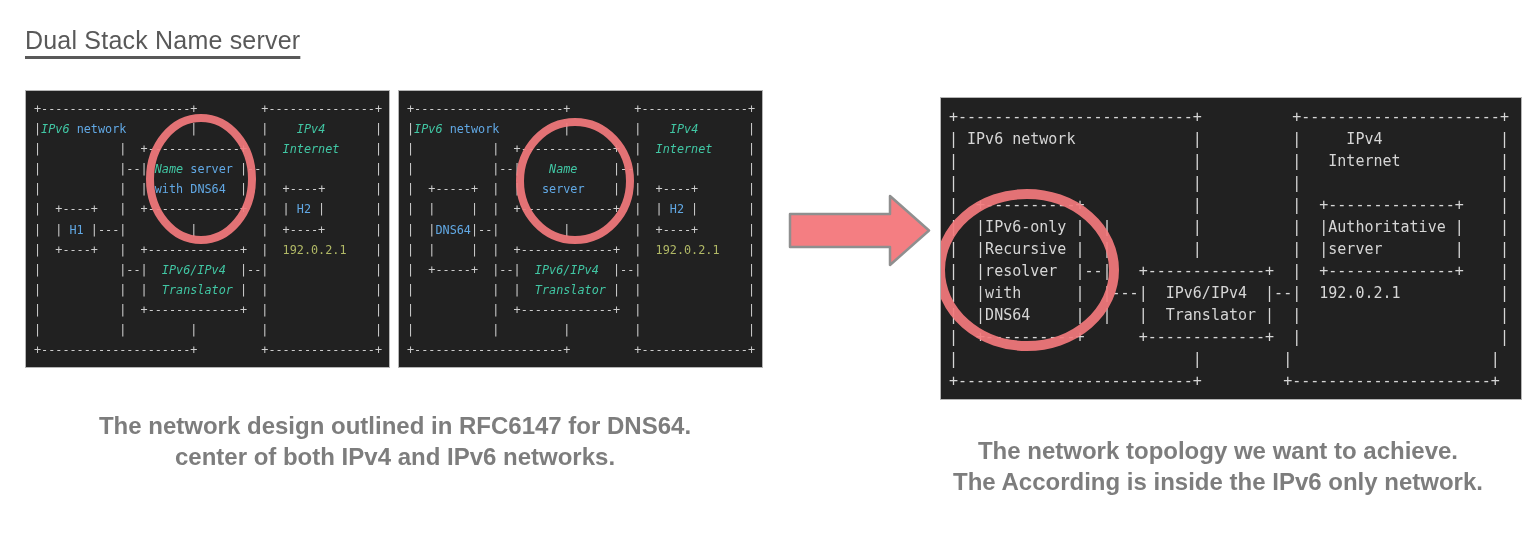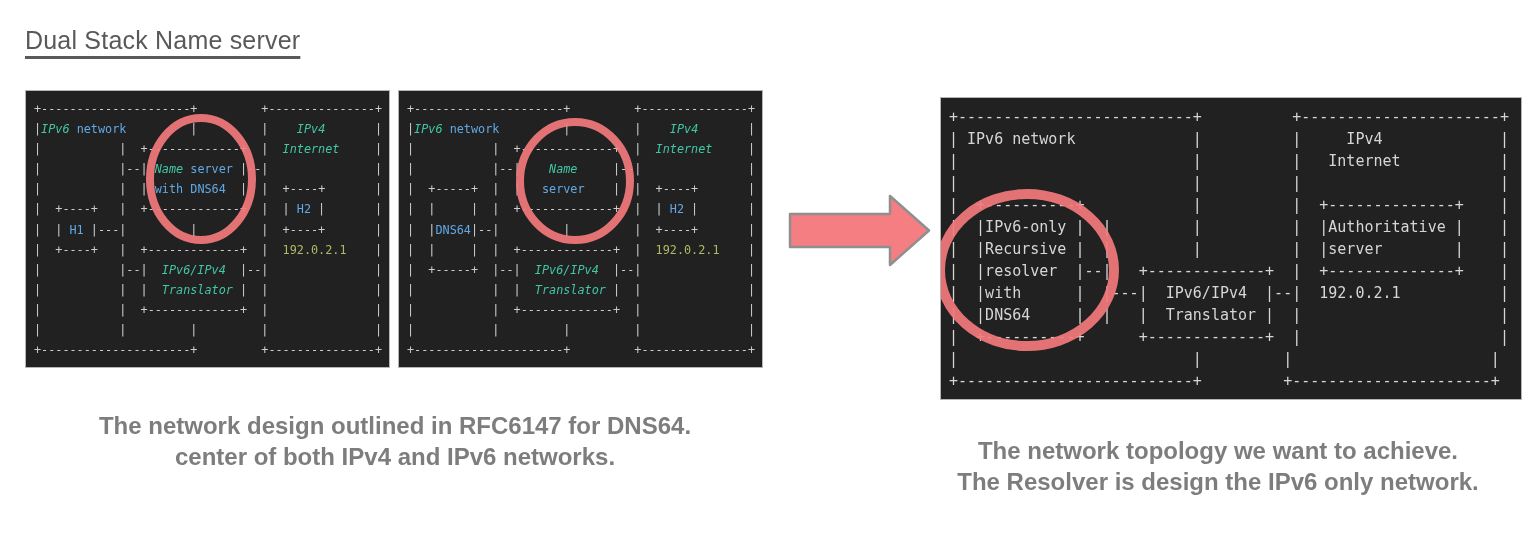--- a/index.html
+++ b/index.html
@@ -110,16 +110,16 @@
     </svg>
   </div>
 
   <div class="caption" style="left:25px;top:410px;width:740px;">
       <div>The network design outlined in RFC6147 for DNS64.</div>
       <div>center of both IPv4 and IPv6 networks.</div>
     </div>
 
   <div class="caption" style="left:900px;top:435px;width:636px;">
       <div>The network topology we want to achieve.</div>
-      <div>The Resolver is design the IPv6 only network.</div>
+      <div>The According is inside the IPv6 only network.</div>
     </div>
 
 </div>
 
 </body></html>

